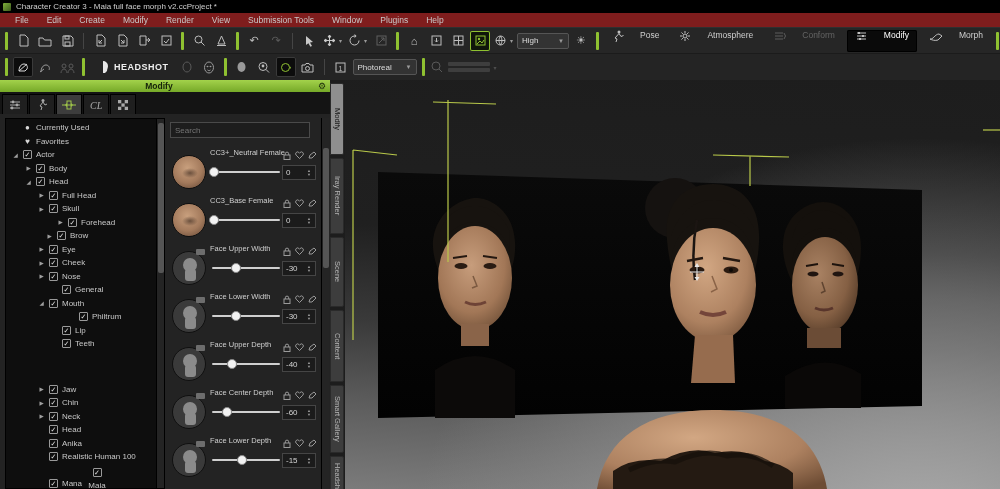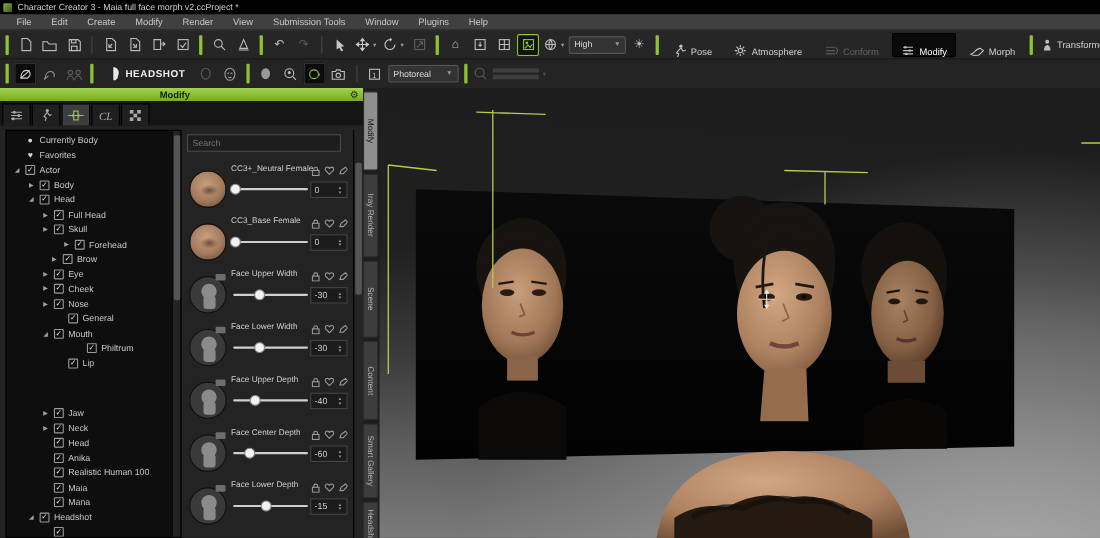--- a/index.html
+++ b/index.html
@@ -5,41 +5,41 @@
   * { margin:0; padding:0; box-sizing:border-box; }
   html,body { width:1000px; height:489px; overflow:hidden; background:#111;
     font-family:"Liberation Sans", sans-serif; }
 
   
   #titlebar { position:absolute; left:0; top:0; width:1000px; height:13px; background:#000;
     display:flex; align-items:center; gap:5px; padding-left:3px; }
   #titlebar .appicon { width:8px; height:8px; background:linear-gradient(135deg,#7fae3a,#3c5b1d); border-radius:1px; }
   #titlebar .title { color:#cfcfcf; font-size:8px; white-space:nowrap; }
 
-  #menubar { position:absolute; left:0; top:13px; width:1000px; height:14px; background:#404040;
+  #menubar { position:absolute; left:0; top:13px; width:1000px; height:14px; background:#7f1d1d;
     display:flex; align-items:center; padding-left:6px; }
   #menubar .mi { color:#c9c9c9; font-size:8.5px; padding:0 9px; cursor:default; }
 
   #toolbar1 { position:absolute; left:0; top:27px; width:1000px; height:26px; background:#262626;
     display:flex; align-items:center; gap:2px; padding:0 2px; border-top:1px solid #303030;}
   #toolbar2 { position:absolute; left:0; top:53px; width:1000px; height:27px; background:#242424;
     display:flex; align-items:center; gap:2px; padding:0 2px; border-top:1px solid #1b1b1b;}
   .gsep { width:3px; height:18px; background:#8fc131; border-radius:1px; margin:0 3px; flex:none;}
   .vdiv { width:1px; height:16px; background:#454545; margin:0 4px; flex:none;}
   .tbtn { height:20px; min-width:20px; display:flex; align-items:center; justify-content:center;
     color:#bdbdbd; font-size:11px; border-radius:2px; flex:none; gap:3px; padding:0 2px;}
   .tbtn svg { display:block; }
   .tbtn.active { background:#0c0c0c; box-shadow:inset 0 0 0 1px #3a3a3a; }
   .tbtn.greenbox { background:#10160a; box-shadow:inset 0 0 0 1px #8fc131; }
   .tbtn.disabled { opacity:.35; }
   .tlabel { font-size:8.5px; color:#cfcfcf; }
   .caret { font-size:6px; color:#9a9a9a; }
   .dropdown { height:16px; background:#333; border:1px solid #555; border-radius:2px; color:#ddd;
     font-size:8px; display:flex; align-items:center; justify-content:space-between; padding:0 4px; gap:6px; flex:none;}
-  .modebtn { display:flex; align-items:flex-end; gap:4px; padding:0 8px; height:22px; border-radius:2px; flex:none;}
+  .modebtn { display:flex; align-items:flex-start; gap:16px; padding:0 8px; height:22px; border-radius:2px; flex:none;}
   .modebtn .tlabel { white-space:nowrap; }
   .modebtn.active { background:#0a0a0a; box-shadow:inset 0 0 0 1px #000; }
   .modebtn.active .tlabel { color:#fff; }
   .modebtn.disabled { opacity:.35; }
   .headshotbtn { display:flex; align-items:center; gap:4px; padding:0 6px; height:22px; }
   .headshotbtn .hs { color:#efefef; font-size:9px; font-weight:bold; letter-spacing:.5px;}
   .disabled-combo { display:flex; align-items:center; gap:4px; opacity:.35;}
   .disabled-combo .lines span{display:block;width:42px;height:4px;background:#6f6f6f;margin:2px 0;border-radius:1px;}
 
   
@@ -442,21 +442,21 @@
           <rect x="7.7" y="7.7" width="3.3" height="3.3" fill="#a9a9a9"></rect>
         </svg>
       </div>
   </div>
 
   <div id="tree-wrap">
     <div id="tree-list">
         <div class="tree-row" style="padding-left: 6px;">
           <span class="exp"></span>
           <span class="tree-ico">●</span>
-          <span>Currently Body</span>
+          <span>Currently Used</span>
         </div>
         <div class="tree-row" style="padding-left: 6px;">
           <span class="exp"></span>
           <span class="tree-ico">♥</span>
           <span>Favorites</span>
         </div>
         <div class="tree-row" style="padding-left: 6px;">
           <span class="exp">◢</span>
           <span class="cb">✓</span>
           <span>Actor</span>
@@ -519,46 +519,56 @@
         <div class="tree-row" style="padding-left: 62px;">
           <span class="exp"></span>
           <span class="cb">✓</span>
           <span>Philtrum</span>
         </div>
         <div class="tree-row" style="padding-left: 45px;">
           <span class="exp"></span>
           <span class="cb">✓</span>
           <span>Lip</span>
         </div>
+        <div class="tree-row" style="padding-left: 45px;">
+          <span class="exp"></span>
+          <span class="cb">✓</span>
+          <span>Teeth</span>
+        </div>
         <div class="tree-row" style="padding-left: 32px; margin-top: 32px;">
           <span class="exp">▶</span>
           <span class="cb">✓</span>
           <span>Jaw</span>
         </div>
         <div class="tree-row" style="padding-left: 32px;">
           <span class="exp">▶</span>
           <span class="cb">✓</span>
+          <span>Chin</span>
+        </div>
+        <div class="tree-row" style="padding-left: 32px;">
+          <span class="exp">▶</span>
+          <span class="cb">✓</span>
           <span>Neck</span>
         </div>
         <div class="tree-row" style="padding-left: 32px;">
           <span class="exp"></span>
           <span class="cb">✓</span>
           <span>Head</span>
         </div>
         <div class="tree-row" style="padding-left: 32px;">
           <span class="exp"></span>
           <span class="cb">✓</span>
           <span>Anika</span>
         </div>
         <div class="tree-row" style="padding-left: 32px;">
           <span class="exp"></span>
           <span class="cb">✓</span>
           <span>Realistic Human 100</span>
         </div>
-        <div class="tree-row" style="padding-left: 32px;">
+        <div class="tree-row" style="padding-left: 32px; flex-direction: column;">
           <span class="exp"></span>
           <span class="cb">✓</span>
           <span>Maia</span>
         </div>
         <div class="tree-row" style="padding-left: 32px;">
           <span class="exp"></span>
           <span class="cb">✓</span>
           <span>Mana</span>
         </div>
         <div class="tree-row" style="padding-left: 19px;">

